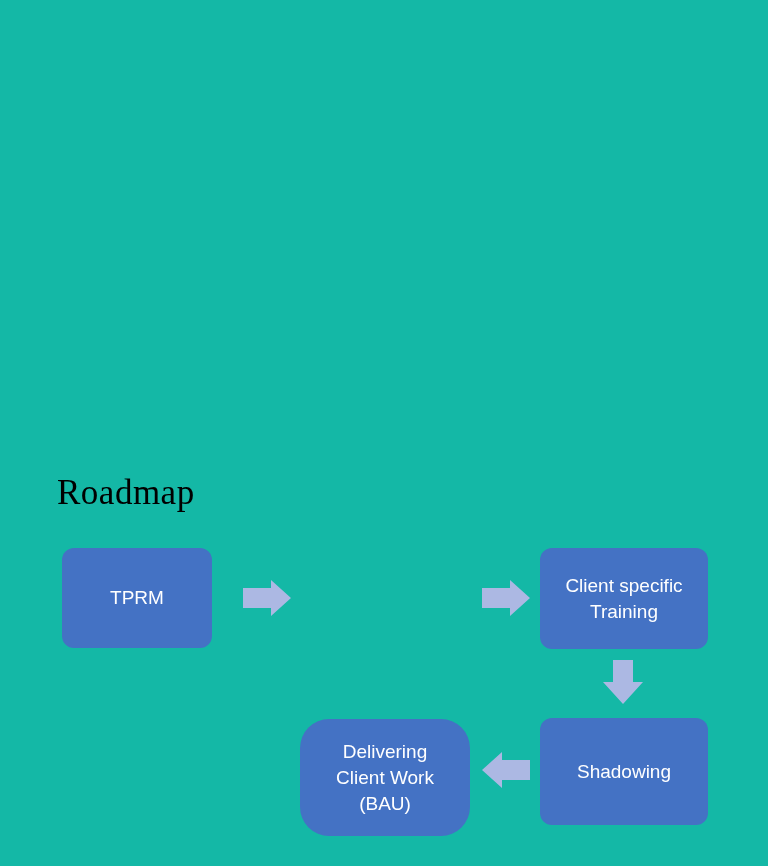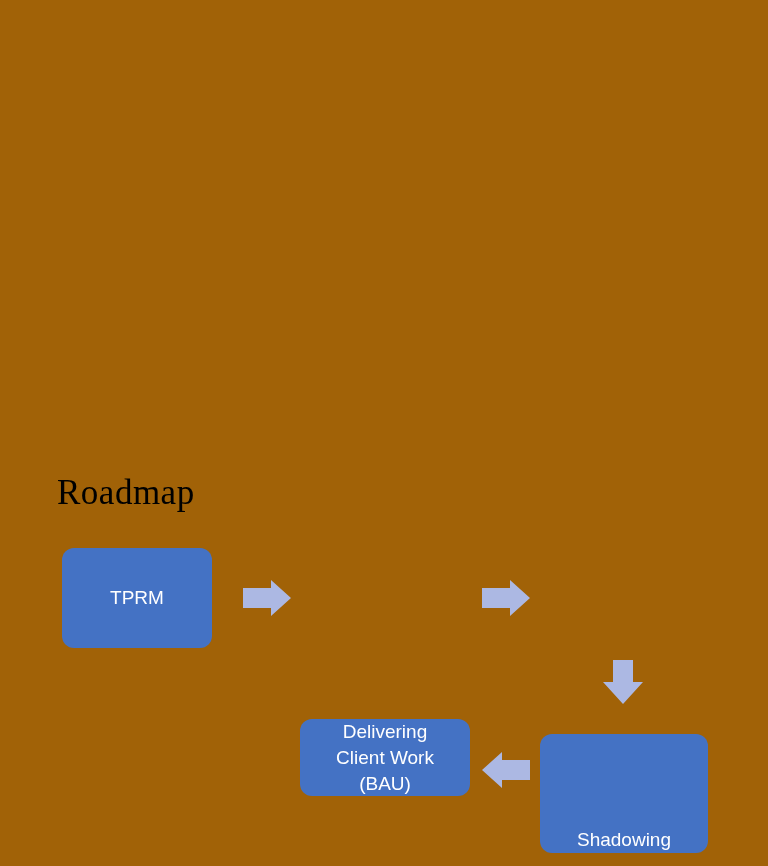--- a/index.html
+++ b/index.html
@@ -5,21 +5,21 @@
   html, body {
     margin: 0;
     padding: 0;
     background: #ffffff;
     font-family: "Liberation Sans", sans-serif;
   }
   .slide {
     position: relative;
     width: 768px;
     height: 866px;
-    background: #a16207;
+    background: #14b8a6;
     overflow: hidden;
   }
   .slide-title {
     position: absolute;
     left: 57px;
     top: 472px;
     margin: 0;
     font-family: "Liberation Serif", serif;
     font-weight: 400;
     font-size: 35px;
@@ -36,22 +36,22 @@
     align-items: center;
     justify-content: center;
     text-align: center;
     font-size: 19px;
     line-height: 26px;
     box-sizing: border-box;
   }
   .node-tprm     { left: 62px;  top: 548px; width: 150px; height: 100px; }
   .node-coupa    { left: 300px; top: 548px; width: 172px; height: 100px; padding: 0 20px; }
   .node-training { left: 540px; top: 548px; width: 168px; height: 101px; padding: 0 14px; }
-  .node-bau      { left: 300px; top: 719px; width: 170px; height: 77px; padding: 16px 24px; }
-  .node-shadow   { left: 540px; top: 734px; width: 168px; height: 119px; align-items: flex-end; }
+  .node-bau      { left: 300px; top: 719px; width: 170px; height: 117px; padding: 16px 24px; border-radius: 29px; }
+  .node-shadow   { left: 540px; top: 718px; width: 168px; height: 107px; }
   .connector { position: absolute; }
   .conn-r1   { left: 243px; top: 580px; width: 48px; height: 36px; }
   .conn-r2   { left: 482px; top: 580px; width: 48px; height: 36px; }
   .conn-down { left: 603px; top: 660px; width: 40px; height: 44px; }
   .conn-left { left: 482px; top: 752px; width: 48px; height: 36px; }
 </style>
 </head>
 <body>
 
 <div class="slide">
@@ -64,20 +64,23 @@
 
   <svg class="connector conn-r1" viewBox="0 0 48 36">
     <polygon points="0,8 28,8 28,0 48,18 28,36 28,28 0,28" fill="#ACB8E3"></polygon>
   </svg>
 
 
   <svg class="connector conn-r2" viewBox="0 0 48 36">
     <polygon points="0,8 28,8 28,0 48,18 28,36 28,28 0,28" fill="#ACB8E3"></polygon>
   </svg>
 
+  <div class="node node-training">
+    <span>Client specific Training</span>
+  </div>
 
   <svg class="connector conn-down" viewBox="0 0 40 44">
     <polygon points="10,0 30,0 30,22 40,22 20,44 0,22 10,22" fill="#ACB8E3"></polygon>
   </svg>
 
   <div class="node node-bau">
     <span>Delivering Client Work (BAU)</span>
   </div>
 
   <svg class="connector conn-left" viewBox="0 0 48 36">

